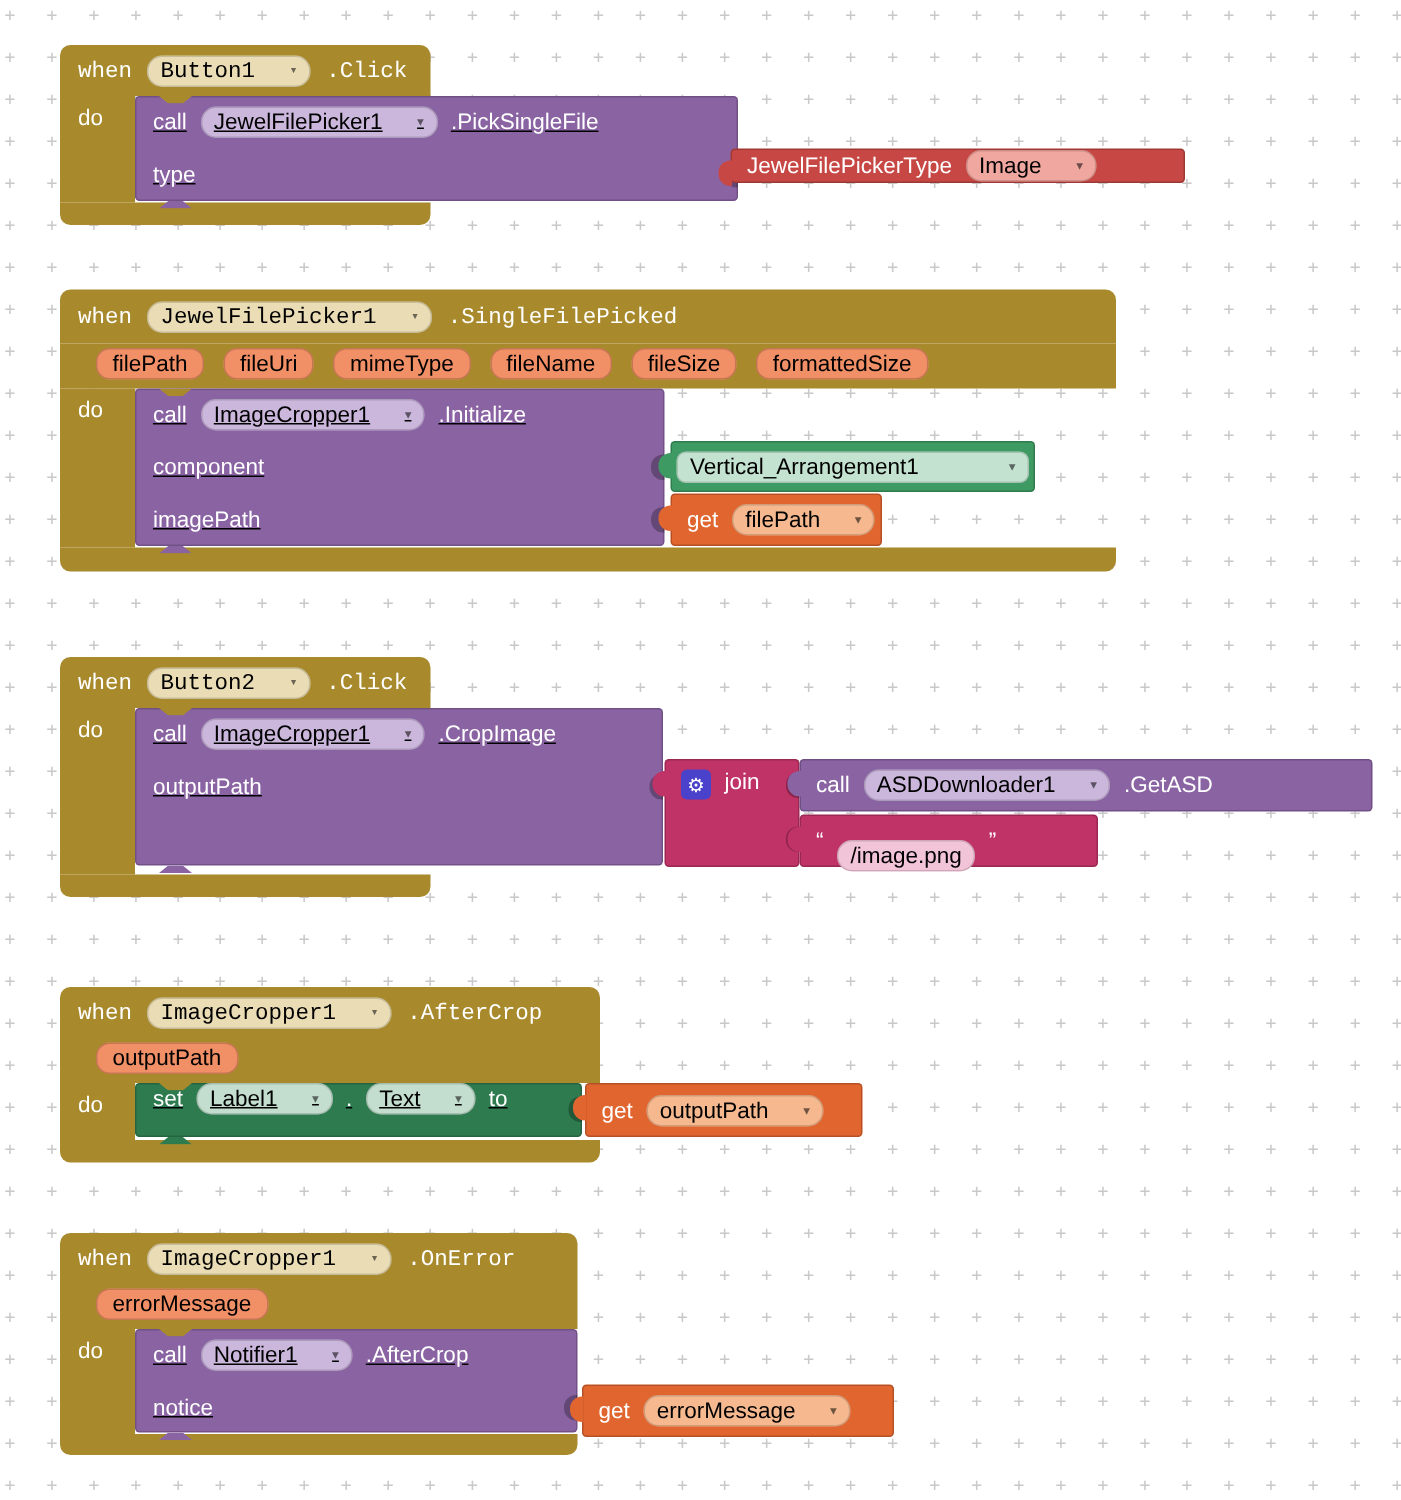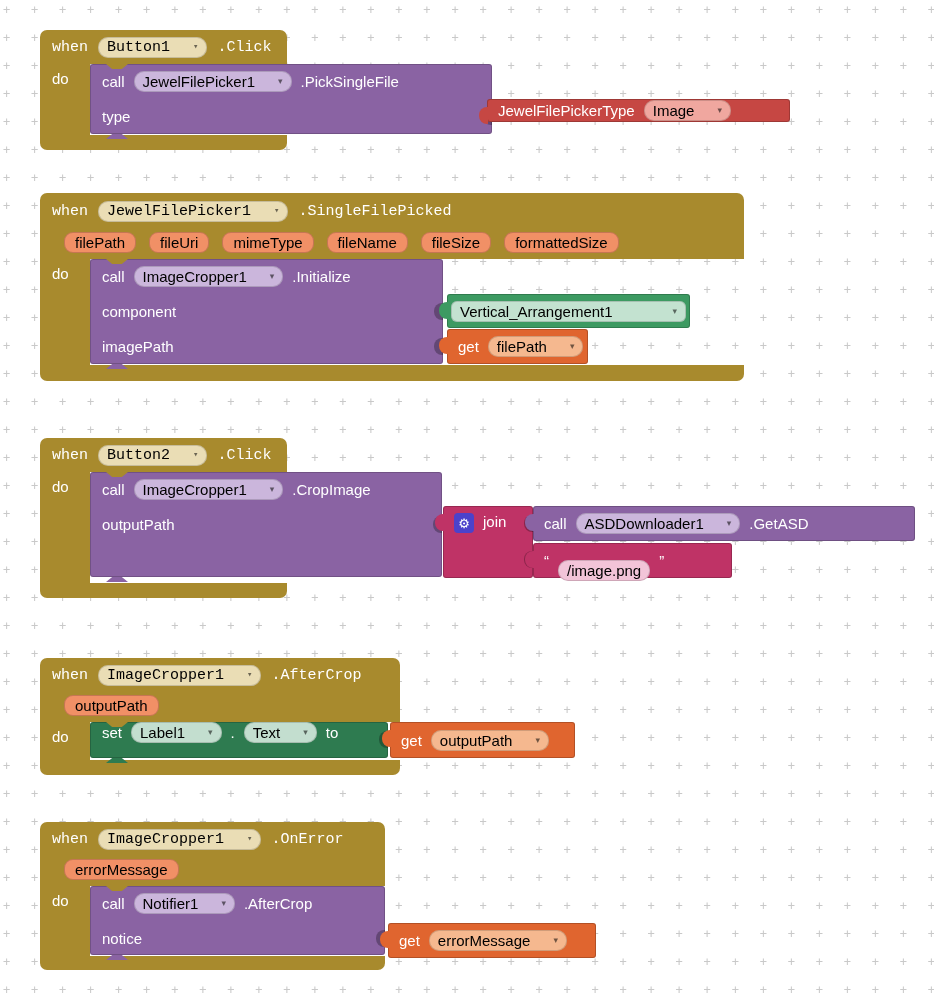--- a/index.html
+++ b/index.html
@@ -18,21 +18,21 @@
   }
   .group{position:absolute;}
   .gold{background:var(--event_gold,#a88a2d);}
   .hdr{display:flex;align-items:center;gap:10px;height:34px;padding:0 14px 0 12px;
        border-radius:7px 7px 0 0;box-sizing:border-box;font-family:Liberation Mono, monospace;}
   .hdr2{height:36px;}
   .params{display:flex;align-items:center;gap:13px;height:30px;padding:0 0 4px 24px;box-sizing:border-box;}
   .foot{height:15px;border-radius:0 0 7px 7px;}
   .bodyrow{display:flex;align-items:stretch;}
   .docol{width:50px;flex:0 0 50px;padding:6px 0 0 12px;box-sizing:border-box;}
-  .stack{position:relative;flex:0 0 auto;}
+  .stack{position:relative;flex:0 0 auto;text-decoration:underline;}
   .lbl{color:#fff;white-space:nowrap;}
   .dd{display:inline-flex;align-items:center;gap:23px;padding:2px 9px;border-radius:10px;
       color:#000;box-shadow:inset 0 0 0 1px rgba(0,0,0,0.15);white-space:nowrap;cursor:pointer;}
   .arrow{font-size:9px;color:rgba(0,0,0,0.55);line-height:1;}
   .cream{background:var(--event_pill_cream,#eaddb5);}
   .pill-purple{background:var(--pill_purple,#cbb6dc);}
   .pill-red{background:var(--pill_red,#f0a79f);}
   .pill-green{background:var(--pill_green,#c3e2d0);}
   .pill-orange{background:var(--pill_orange,#f5b88f);}
   .pill-dgreen{background:var(--pill_set_green,#c3decf);}

